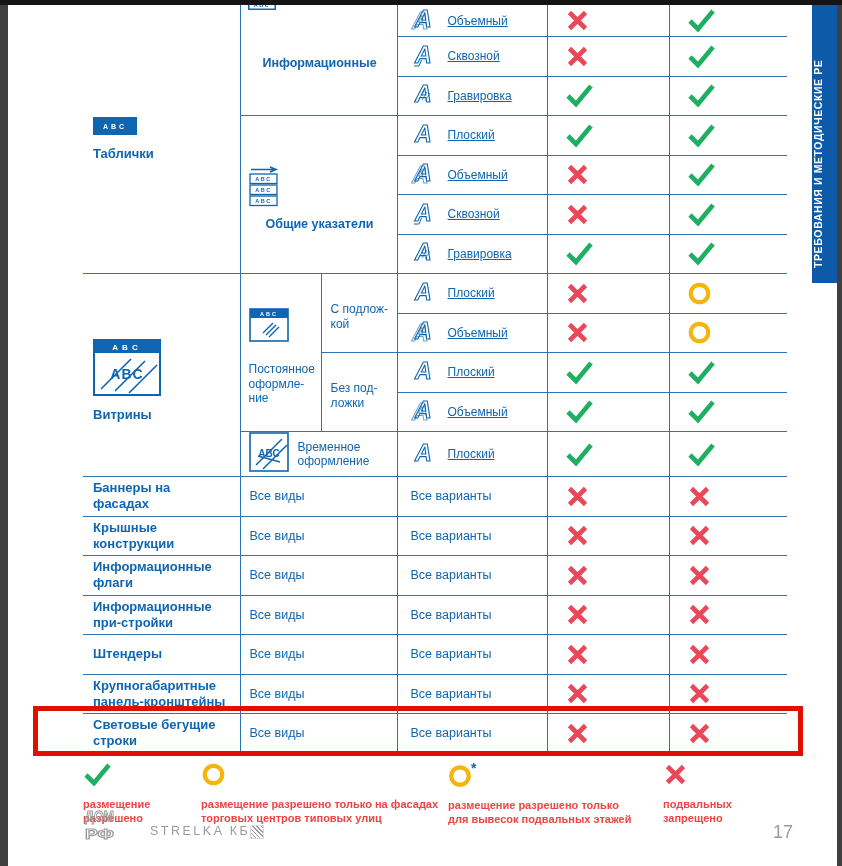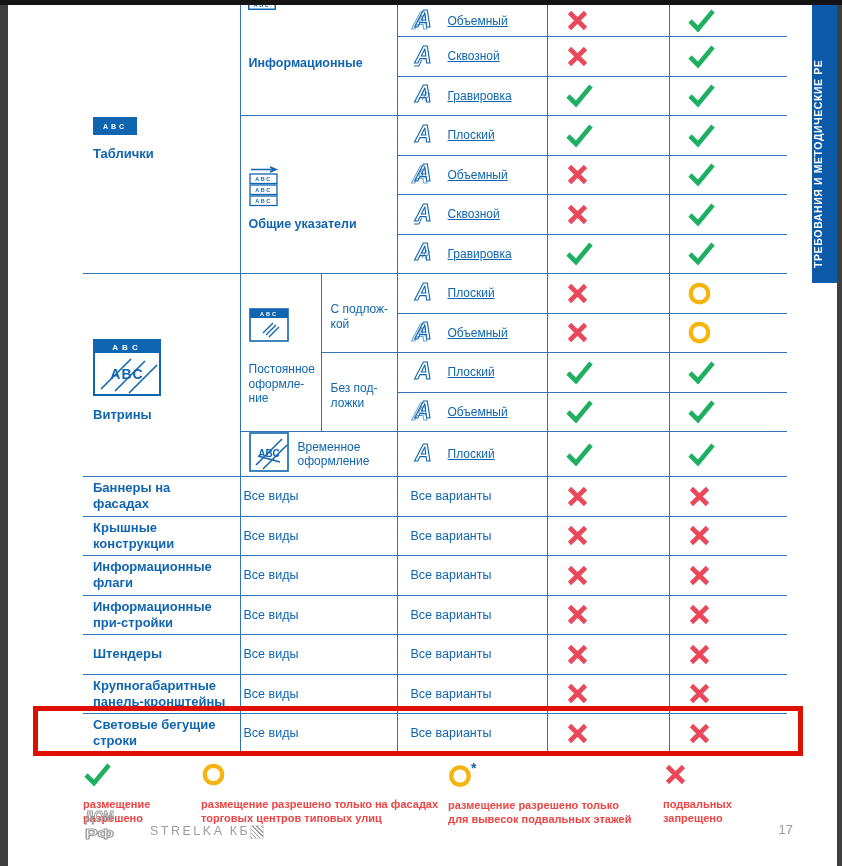--- a/index.html
+++ b/index.html
@@ -28,30 +28,30 @@
   .doc-table tr.rf > td { border-top:none; }
   .doc-table tr.rc > td { border-top:1px solid #8fb4d9; }
   .c-cat { border-left:none !important; padding:0 10px !important; }
   .c-m-last { border-right:none !important; }
   .cat-top { vertical-align:top; }
   .cell-tablichki { padding-top:0 !important; }
   .cell-vitriny { padding-top:11px !important; }
   .cat-label { font-weight:bold; font-size:13px; line-height:16px; }
   .cat-icon { margin-bottom:7px; }
   .c-kind { vertical-align:top; padding:7px 6px 0 8px !important; }
-  .kind-label { font-weight:bold; font-size:12.5px; line-height:15px; }
+  .kind-label { font-weight:bold; font-size:12.5px; line-height:15px;text-align:center; }
   .kind-label-reg { font-weight:normal; font-size:12px; line-height:14.5px;margin-top:16px; }
   .kind-icon { margin:2px 0 6px 0; }
   .c-sub { vertical-align:top; padding:7px 4px 0 9px !important;margin-left:37px; }
   .sub-label { font-weight:normal; font-size:12px; line-height:14.5px; }
   .temp-wrap { display:flex; align-items:center; gap:9px; padding-left:8px; }
   .temp-label { font-size:12px; line-height:14.5px; max-width:86px; }
   .type-wrap { display:flex; align-items:center; gap:11px; padding-left:13px; }
   .type-label { font-size:12px;text-decoration:underline; }
-  .plain-label { font-size:12.5px; padding-left:3px; }
+  .plain-label { font-size:12.5px; padding-left:9px; }
   .pl-type { padding-left:13px; }
   .c-m { padding-left:17px !important; }
   .mark { display:inline-block; vertical-align:middle; line-height:0; }
 
   
   .highlight-box { position:absolute; left:33px; top:706px; width:770px; height:50px;
     border:5px solid #e01000; z-index:8; background:transparent; }
 
   
   .legend-item { position:absolute; top:762px; display:flex; gap:10px; align-items:flex-start; color:#ef4444;flex-direction:column; }
@@ -61,21 +61,21 @@
   .li-3 { left:440px; } .li-3 .ltext { max-width:190px; }
   .li-4 { left:655px; } .li-4 .ltext { max-width:90px; }
   .lmark { line-height:0; }
 
   
   .footer-logo { position:absolute; left:75px; top:806px; }
   .footer-brand { position:absolute; left:142px; top:824px; font-size:12.5px; letter-spacing:2.5px; color:#9b9b9b; }
   .hatch { position:absolute; left:243px; top:826px; width:12px; height:12px;
     background:repeating-linear-gradient(45deg,#9b9b9b 0 1px, transparent 1px 3px);
     outline:1px solid rgba(155,155,155,0.35); }
-  .page-num { position:absolute; left:735px; top:822px; width:50px; text-align:right; font-size:13px; color:#9b9b9b; }
+  .page-num { position:absolute; left:735px; top:822px; width:50px; text-align:right; font-size:18px; color:#9b9b9b; }
 </style>
 </head>
 <body>
 
 <div class="stage">
   <div class="sheet">
 
     <div class="partial-icon">
       <svg width="28" height="12" viewBox="0 0 28 12">
         <rect x="0.75" y="0.75" width="26.5" height="10.5" fill="#ffffff" stroke="#1065b0" stroke-width="1.5"></rect>

